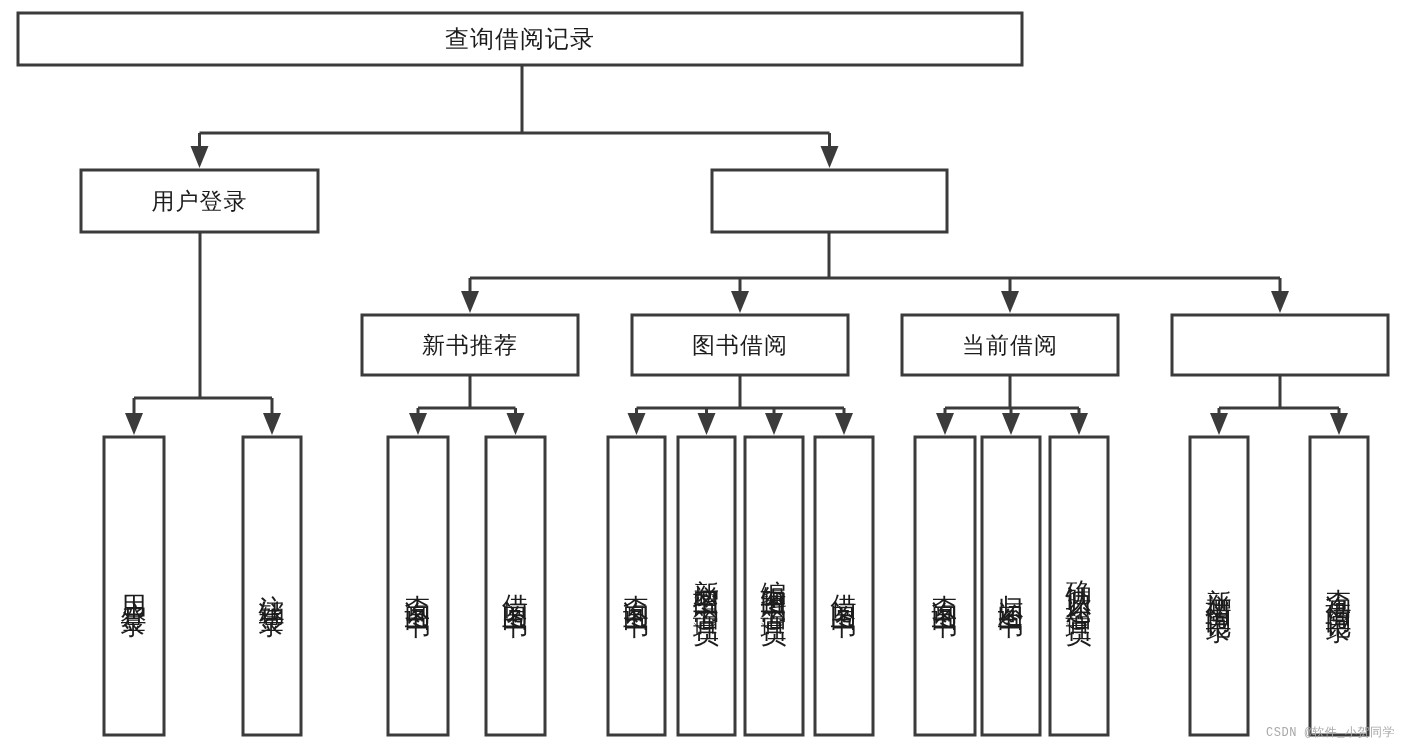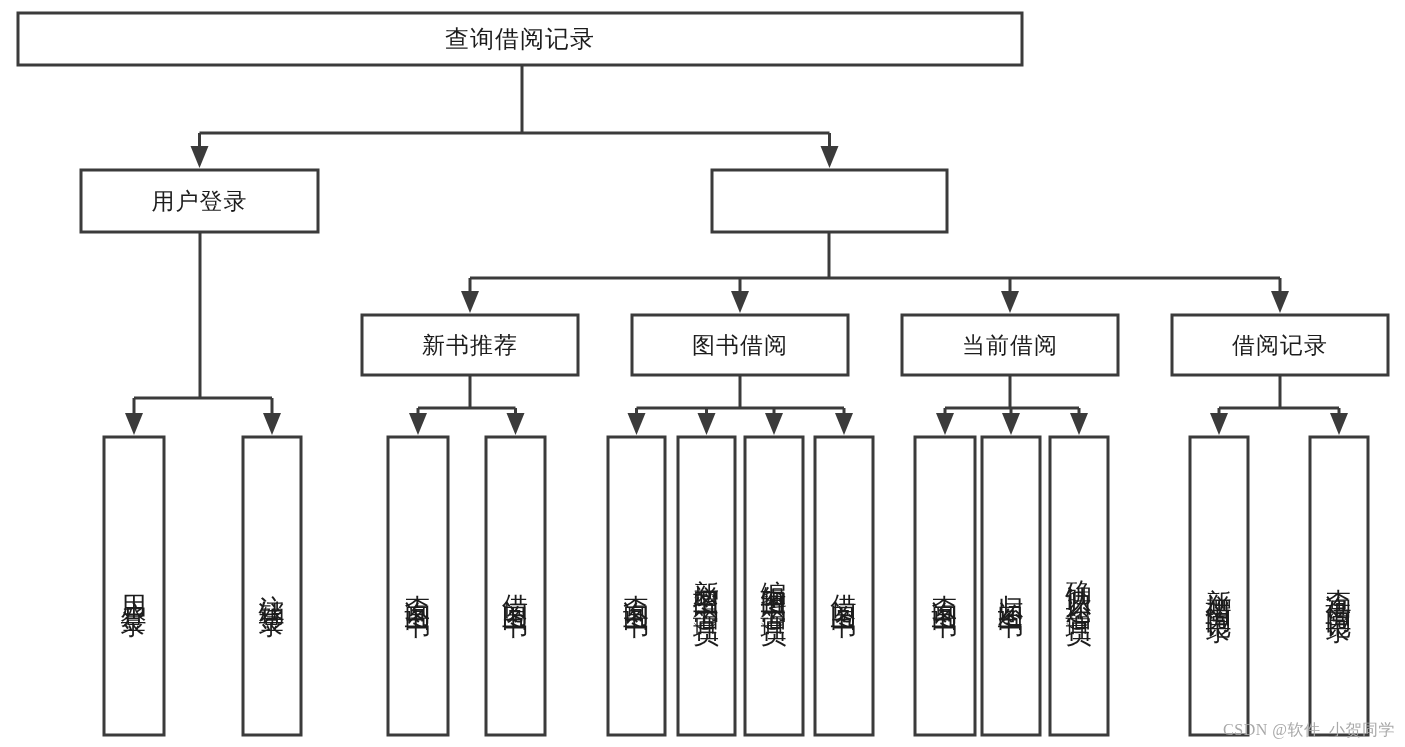--- a/index.html
+++ b/index.html
@@ -38,22 +38,22 @@
     stroke-linecap: butt;
   }
   .arrow-head {
     fill: #3b3b3b;
     stroke: none;
   }
   .watermark {
     position: absolute;
     right: 10px;
     bottom: 6px;
-    font-family: Liberation Serif, serif;
-    font-size: 16px;
+    font-family: Liberation Mono, monospace;
+    font-size: 12px;
     color: #a9a9a9;
     letter-spacing: 0.5px;
     white-space: nowrap;
     user-select: none;
   }
 </style>
 </head>
 <body>
 
 <div id="diagram-root">
@@ -188,21 +188,20 @@
           <rect class="node-box" x="1310" y="437" width="58" height="298"></rect>
         </g>
       </g>
   </svg>
   <div class="watermark">CSDN @软件_小贺同学</div>
 <div style="position: absolute; color: rgb(28, 28, 28); font-family: &quot;Liberation Sans&quot;, &quot;DejaVu Sans&quot;, sans-serif; pointer-events: none; left: 18px; top: 13px; width: 1004px; height: 52px; display: flex; align-items: center; justify-content: center; font-size: 24px; letter-spacing: 1px;">查询借阅记录</div>
     <div style="position: absolute; color: rgb(28, 28, 28); font-family: &quot;Liberation Sans&quot;, &quot;DejaVu Sans&quot;, sans-serif; pointer-events: none; left: 81px; top: 170px; width: 237px; height: 62px; display: flex; align-items: center; justify-content: center; font-size: 23px; letter-spacing: 1px;">用户登录</div>
     <div style="position: absolute; color: rgb(28, 28, 28); font-family: &quot;Liberation Sans&quot;, &quot;DejaVu Sans&quot;, sans-serif; pointer-events: none; left: 632px; top: 315px; width: 216px; height: 60px; display: flex; align-items: center; justify-content: center; font-size: 23px; letter-spacing: 1px;">图书借阅</div>
     <div style="position: absolute; color: rgb(28, 28, 28); font-family: &quot;Liberation Sans&quot;, &quot;DejaVu Sans&quot;, sans-serif; pointer-events: none; left: 362px; top: 315px; width: 216px; height: 60px; display: flex; align-items: center; justify-content: center; font-size: 23px; letter-spacing: 1px;">新书推荐</div>
     <div style="position: absolute; color: rgb(28, 28, 28); font-family: &quot;Liberation Sans&quot;, &quot;DejaVu Sans&quot;, sans-serif; pointer-events: none; left: 902px; top: 315px; width: 216px; height: 60px; display: flex; align-items: center; justify-content: center; font-size: 23px; letter-spacing: 1px;">当前借阅</div>
-    <div style="position: absolute; color: rgb(28, 28, 28); font-family: &quot;Liberation Sans&quot;, &quot;DejaVu Sans&quot;, sans-serif; pointer-events: none; left: 1172px; top: 315px; width: 216px; height: 60px; display: flex; align-items: center; justify-content: center; font-size: 23px; letter-spacing: 1px;">借阅记录</div>
     <div style="position: absolute; color: rgb(28, 28, 28); font-family: &quot;Liberation Sans&quot;, &quot;DejaVu Sans&quot;, sans-serif; pointer-events: none; left: 104px; top: 437px; width: 60px; height: 298px; display: flex; align-items: center; justify-content: center; writing-mode: vertical-rl; text-orientation: upright; font-size: 26px; line-height: 1; letter-spacing: 6px; text-align: center;">用户登录</div>
     <div style="position: absolute; color: rgb(28, 28, 28); font-family: &quot;Liberation Sans&quot;, &quot;DejaVu Sans&quot;, sans-serif; pointer-events: none; left: 243px; top: 437px; width: 58px; height: 298px; display: flex; align-items: center; justify-content: center; writing-mode: vertical-rl; text-orientation: upright; font-size: 26px; line-height: 1; letter-spacing: 6px; text-align: center;">注销登录</div>
     <div style="position: absolute; color: rgb(28, 28, 28); font-family: &quot;Liberation Sans&quot;, &quot;DejaVu Sans&quot;, sans-serif; pointer-events: none; left: 388px; top: 437px; width: 60px; height: 298px; display: flex; align-items: center; justify-content: center; writing-mode: vertical-rl; text-orientation: upright; font-size: 26px; line-height: 1; letter-spacing: 6px; text-align: center;">查询图书</div>
     <div style="position: absolute; color: rgb(28, 28, 28); font-family: &quot;Liberation Sans&quot;, &quot;DejaVu Sans&quot;, sans-serif; pointer-events: none; left: 486px; top: 437px; width: 59px; height: 298px; display: flex; align-items: center; justify-content: center; writing-mode: vertical-rl; text-orientation: upright; font-size: 26px; line-height: 1; letter-spacing: 6px; text-align: center;">借阅图书</div>
     <div style="position: absolute; color: rgb(28, 28, 28); font-family: &quot;Liberation Sans&quot;, &quot;DejaVu Sans&quot;, sans-serif; pointer-events: none; left: 608px; top: 437px; width: 57px; height: 298px; display: flex; align-items: center; justify-content: center; writing-mode: vertical-rl; text-orientation: upright; font-size: 26px; line-height: 1; letter-spacing: 6px; text-align: center;">查询图书</div>
     <div style="position: absolute; color: rgb(28, 28, 28); font-family: &quot;Liberation Sans&quot;, &quot;DejaVu Sans&quot;, sans-serif; pointer-events: none; left: 678px; top: 437px; width: 57px; height: 298px; display: flex; align-items: center; justify-content: center; writing-mode: vertical-rl; text-orientation: upright; font-size: 26px; line-height: 1; letter-spacing: 6px; text-align: center;">新增图书（管理员）</div>
     <div style="position: absolute; color: rgb(28, 28, 28); font-family: &quot;Liberation Sans&quot;, &quot;DejaVu Sans&quot;, sans-serif; pointer-events: none; left: 745px; top: 437px; width: 58px; height: 298px; display: flex; align-items: center; justify-content: center; writing-mode: vertical-rl; text-orientation: upright; font-size: 26px; line-height: 1; letter-spacing: 6px; text-align: center;">编辑图书（管理员）</div>
     <div style="position: absolute; color: rgb(28, 28, 28); font-family: &quot;Liberation Sans&quot;, &quot;DejaVu Sans&quot;, sans-serif; pointer-events: none; left: 815px; top: 437px; width: 58px; height: 298px; display: flex; align-items: center; justify-content: center; writing-mode: vertical-rl; text-orientation: upright; font-size: 26px; line-height: 1; letter-spacing: 6px; text-align: center;">借阅图书</div>
     <div style="position: absolute; color: rgb(28, 28, 28); font-family: &quot;Liberation Sans&quot;, &quot;DejaVu Sans&quot;, sans-serif; pointer-events: none; left: 915px; top: 437px; width: 60px; height: 298px; display: flex; align-items: center; justify-content: center; writing-mode: vertical-rl; text-orientation: upright; font-size: 26px; line-height: 1; letter-spacing: 6px; text-align: center;">查询图书</div>
     <div style="position: absolute; color: rgb(28, 28, 28); font-family: &quot;Liberation Sans&quot;, &quot;DejaVu Sans&quot;, sans-serif; pointer-events: none; left: 982px; top: 437px; width: 58px; height: 298px; display: flex; align-items: center; justify-content: center; writing-mode: vertical-rl; text-orientation: upright; font-size: 26px; line-height: 1; letter-spacing: 6px; text-align: center;">归还图书</div>

